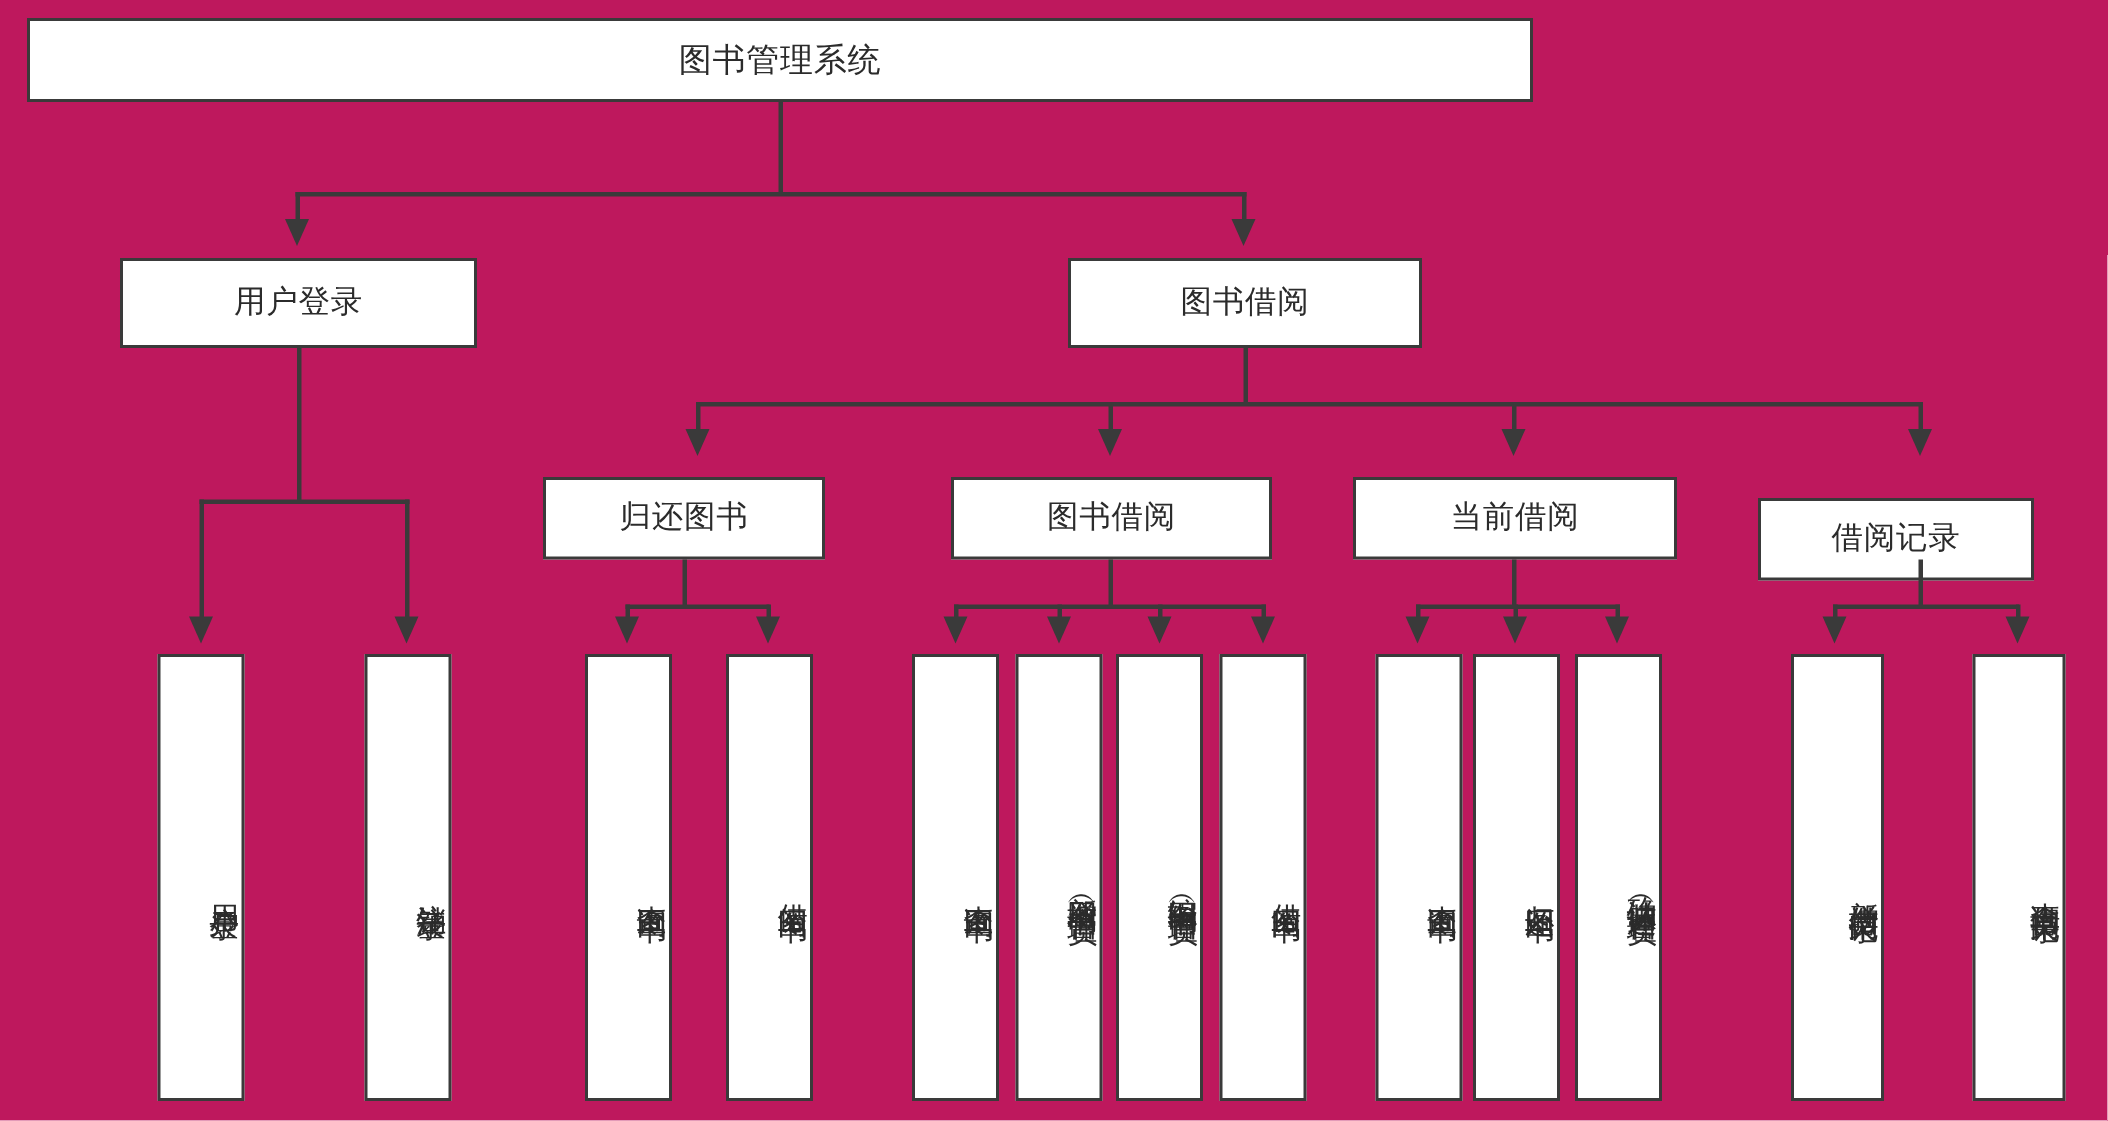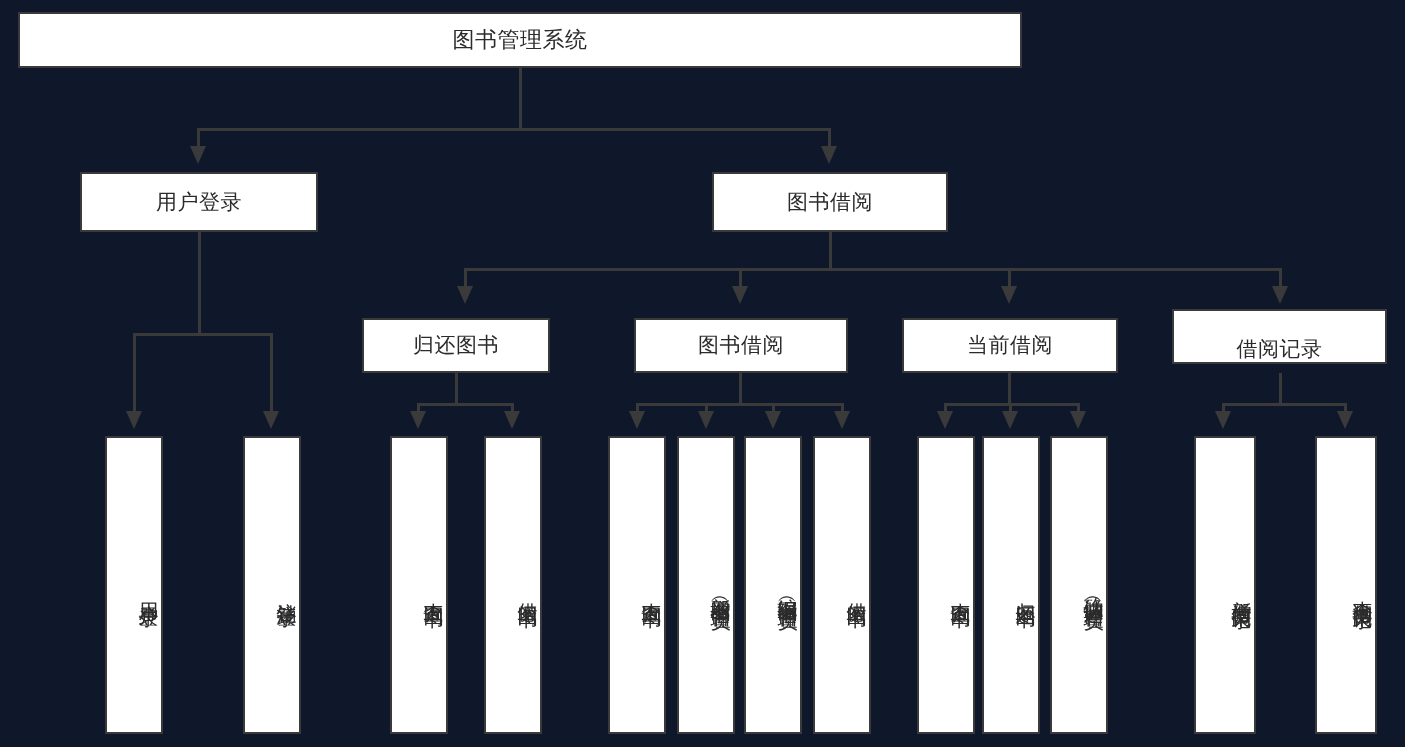--- a/index.html
+++ b/index.html
@@ -7,21 +7,21 @@
     padding: 0;
     background: #ffffff;
   }
   body {
     font-family: "Liberation Sans", "DejaVu Sans", sans-serif;
   }
   #canvas {
     position: relative;
     width: 1405px;
     height: 747px;
-    background: #0f172a;
+    background: #be185d;
     overflow: hidden;
   }
   .node {
     position: absolute;
     box-sizing: border-box;
     border: 2px solid #3a3a3a;
     background: #ffffff;
     display: flex;
     align-items: center;
     justify-content: center;
@@ -131,21 +131,21 @@
 
   <div class="node node-h" style="left:362px; top:318px; width:188px; height:55px;">
     <span>归还图书</span>
   </div>
   <div class="node node-h" style="left:902px; top:318px; width:216px; height:55px;">
     <span>当前借阅</span>
   </div>
   <div class="node node-h" style="left:634px; top:318px; width:214px; height:55px;">
     <span>图书借阅</span>
   </div>
-  <div class="node node-h" style="left:1172px; top:309px; width:215px; height:55px;align-items:flex-end;">
+  <div class="node node-h" style="left:1172px; top:332px; width:184px; height:55px;">
     <span>借阅记录</span>
   </div>
 
   <div class="edge edge-v" style="left:455px; top:373px; width:3px; height:32px;"></div>
   <div class="edge edge-h" style="left:417px; top:403px; width:96px; height:3px;"></div>
   <div class="edge edge-v" style="left:417px; top:403px; width:3px; height:10px;"></div>
   <div class="arrow" style="left:410px; top:411px;"></div>
   <div class="edge edge-v" style="left:511px; top:403px; width:3px; height:10px;"></div>
   <div class="arrow" style="left:504px; top:411px;"></div>
 

